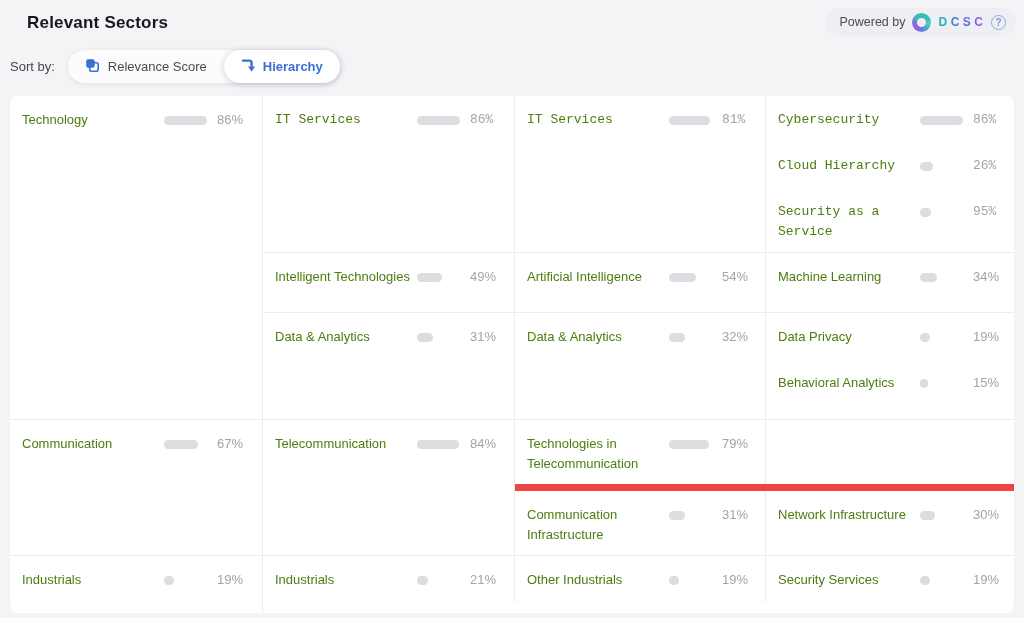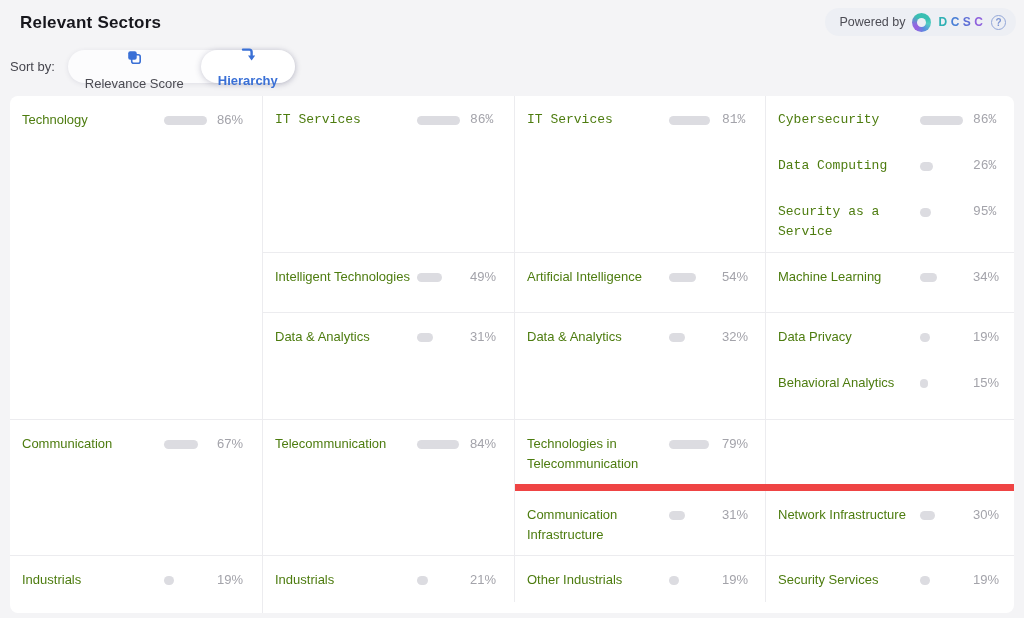--- a/index.html
+++ b/index.html
@@ -3,39 +3,39 @@
 <meta charset="utf-8">
 <style>
   * { box-sizing: border-box; margin: 0; padding: 0; }
   html,body { width:1024px; height:618px; overflow:hidden; }
   body {
     background:#f4f4f6;
     font-family:"Liberation Sans", sans-serif;
     color:#1b1b22;
   }
   
-  .topbar { display:flex; justify-content:space-between; align-items:flex-start; padding:8px 8px 0 20px; }
+  .topbar { display:flex; justify-content:space-between; align-items:flex-start; padding:8px 8px 0 27px; }
   .page-title { font-size:17px; font-weight:bold; color:#17171d; margin-top:5px; letter-spacing:.2px; }
   .powered { display:flex; align-items:center; gap:7px; background:#edeff4; border-radius:15px; height:28px; padding:0 10px 0 14px; }
   .powered-text { font-size:12.5px; color:#4c4c54; }
   .logo { width:19px; height:19px; border-radius:50%; position:relative; flex:none;
     background:conic-gradient(from 320deg, #39bfb2 0deg 100deg, #52cec2 140deg, #5a8be0 200deg, #9b5fe0 260deg, #8a6ce0 300deg, #39bfb2 360deg); }
   .logo::after { content:''; position:absolute; inset:5px; background:#edeff4; border-radius:50%; }
   .brand { display:flex; gap:2.5px; font-size:12px; font-weight:bold; letter-spacing:1px; }
   .brand span:nth-child(1){ color:#2fb0b4; }
   .brand span:nth-child(2){ color:#4a7fd6; }
   .brand span:nth-child(3){ color:#5f6fd6; }
   .brand span:nth-child(4){ color:#8f62dd; }
   .help { width:15px; height:15px; border:1.3px solid #93a7d8; border-radius:50%; color:#7d95d2;
     font-size:10px; font-weight:bold; display:flex; align-items:center; justify-content:center; cursor:pointer; }
   
   .sortbar { display:flex; align-items:center; padding:14px 0 0 10px; }
   .sort-label { font-size:13px; color:#46464e; margin-right:13px; }
   .toggle { display:flex; background:#fcfcfd; border-radius:17px; height:33px; box-shadow:0 1px 5px rgba(50,50,93,.10); }
-  .opt { display:flex; align-items:center; gap:8px; padding:0 17px; font-size:13px; color:#4b4b52; cursor:pointer; border:none; background:transparent; font-family:inherit;flex-direction:column; }
+  .opt { display:flex; align-items:center; gap:8px; padding:0 17px; font-size:13px; color:#4b4b52; cursor:pointer; border:none; background:transparent; font-family:inherit; }
   .opt.active { background:#fff; border-radius:17px; box-shadow:0 1px 6px rgba(50,50,93,.25); color:#3a70d6; font-weight:bold;justify-content:center; }
   .opt svg { flex:none; }
   
   .card { margin:13px 10px 0 10px; background:#fff; border-radius:8px; overflow:hidden; }
   .row1 { display:flex; border-bottom:1px solid #ececef; }
   .row1:last-child { border-bottom:none;justify-content:center; }
   .c1 { width:252px; flex:none; }
   .rest1 { flex:1; border-left:1px solid #ececef; display:flex; flex-direction:column; }
   .row2 { display:flex; border-bottom:1px solid #ececef; }
   .row2:last-child { border-bottom:none; }
@@ -129,21 +129,21 @@
             </div>
             <div class="rest3">
               <div class="cell c4cell">
                 <span class="lbl">Cybersecurity</span>
                 <span class="meter">
                     <span class="fill" style="width: 43px;"></span>
                   </span>
                 <span class="pct">86%</span>
               </div>
               <div class="cell c4cell">
-                <span class="lbl">Data Computing</span>
+                <span class="lbl">Cloud Hierarchy</span>
                 <span class="meter">
                     <span class="fill" style="width: 13px;"></span>
                   </span>
                 <span class="pct">26%</span>
               </div>
               <div class="cell c4cell">
                 <span class="lbl">Security as a Service</span>
                 <span class="meter">
                     <span class="fill" style="width: 11px;"></span>
                   </span>

